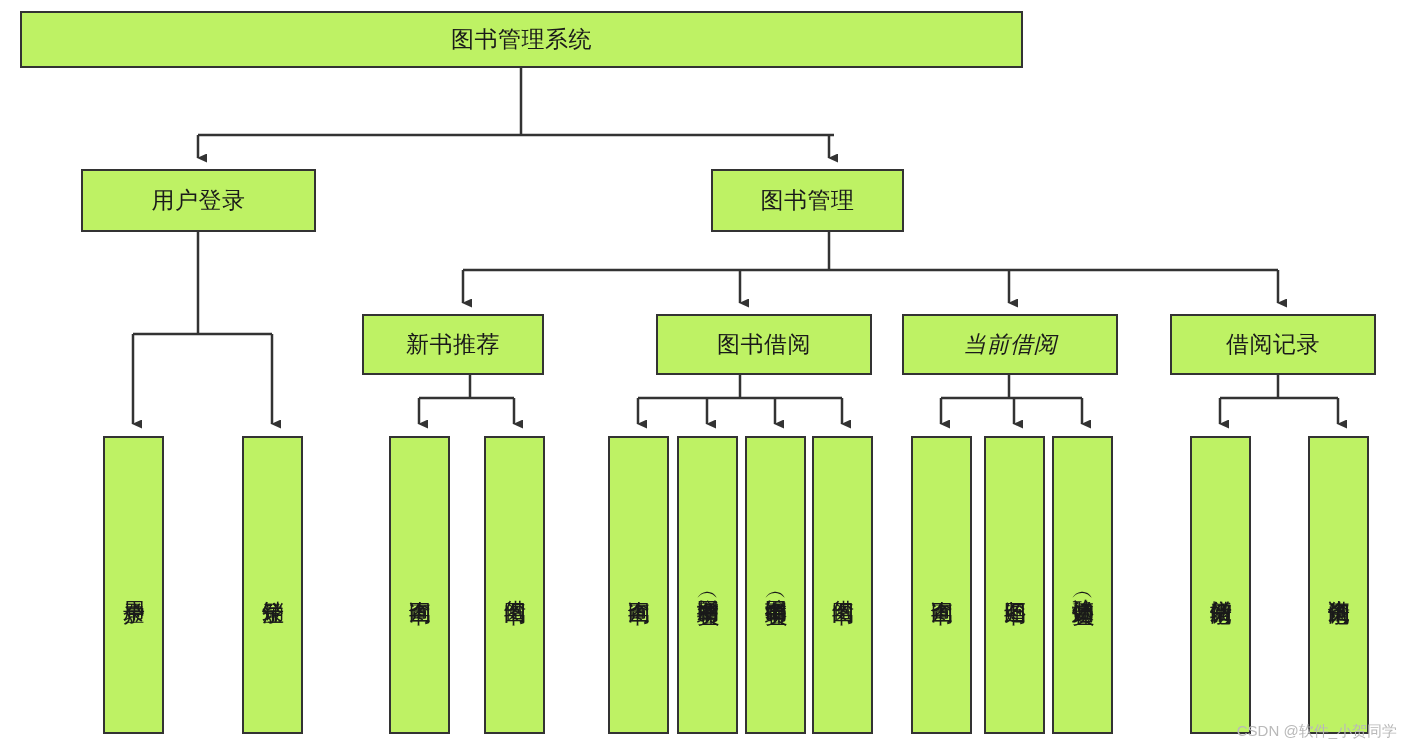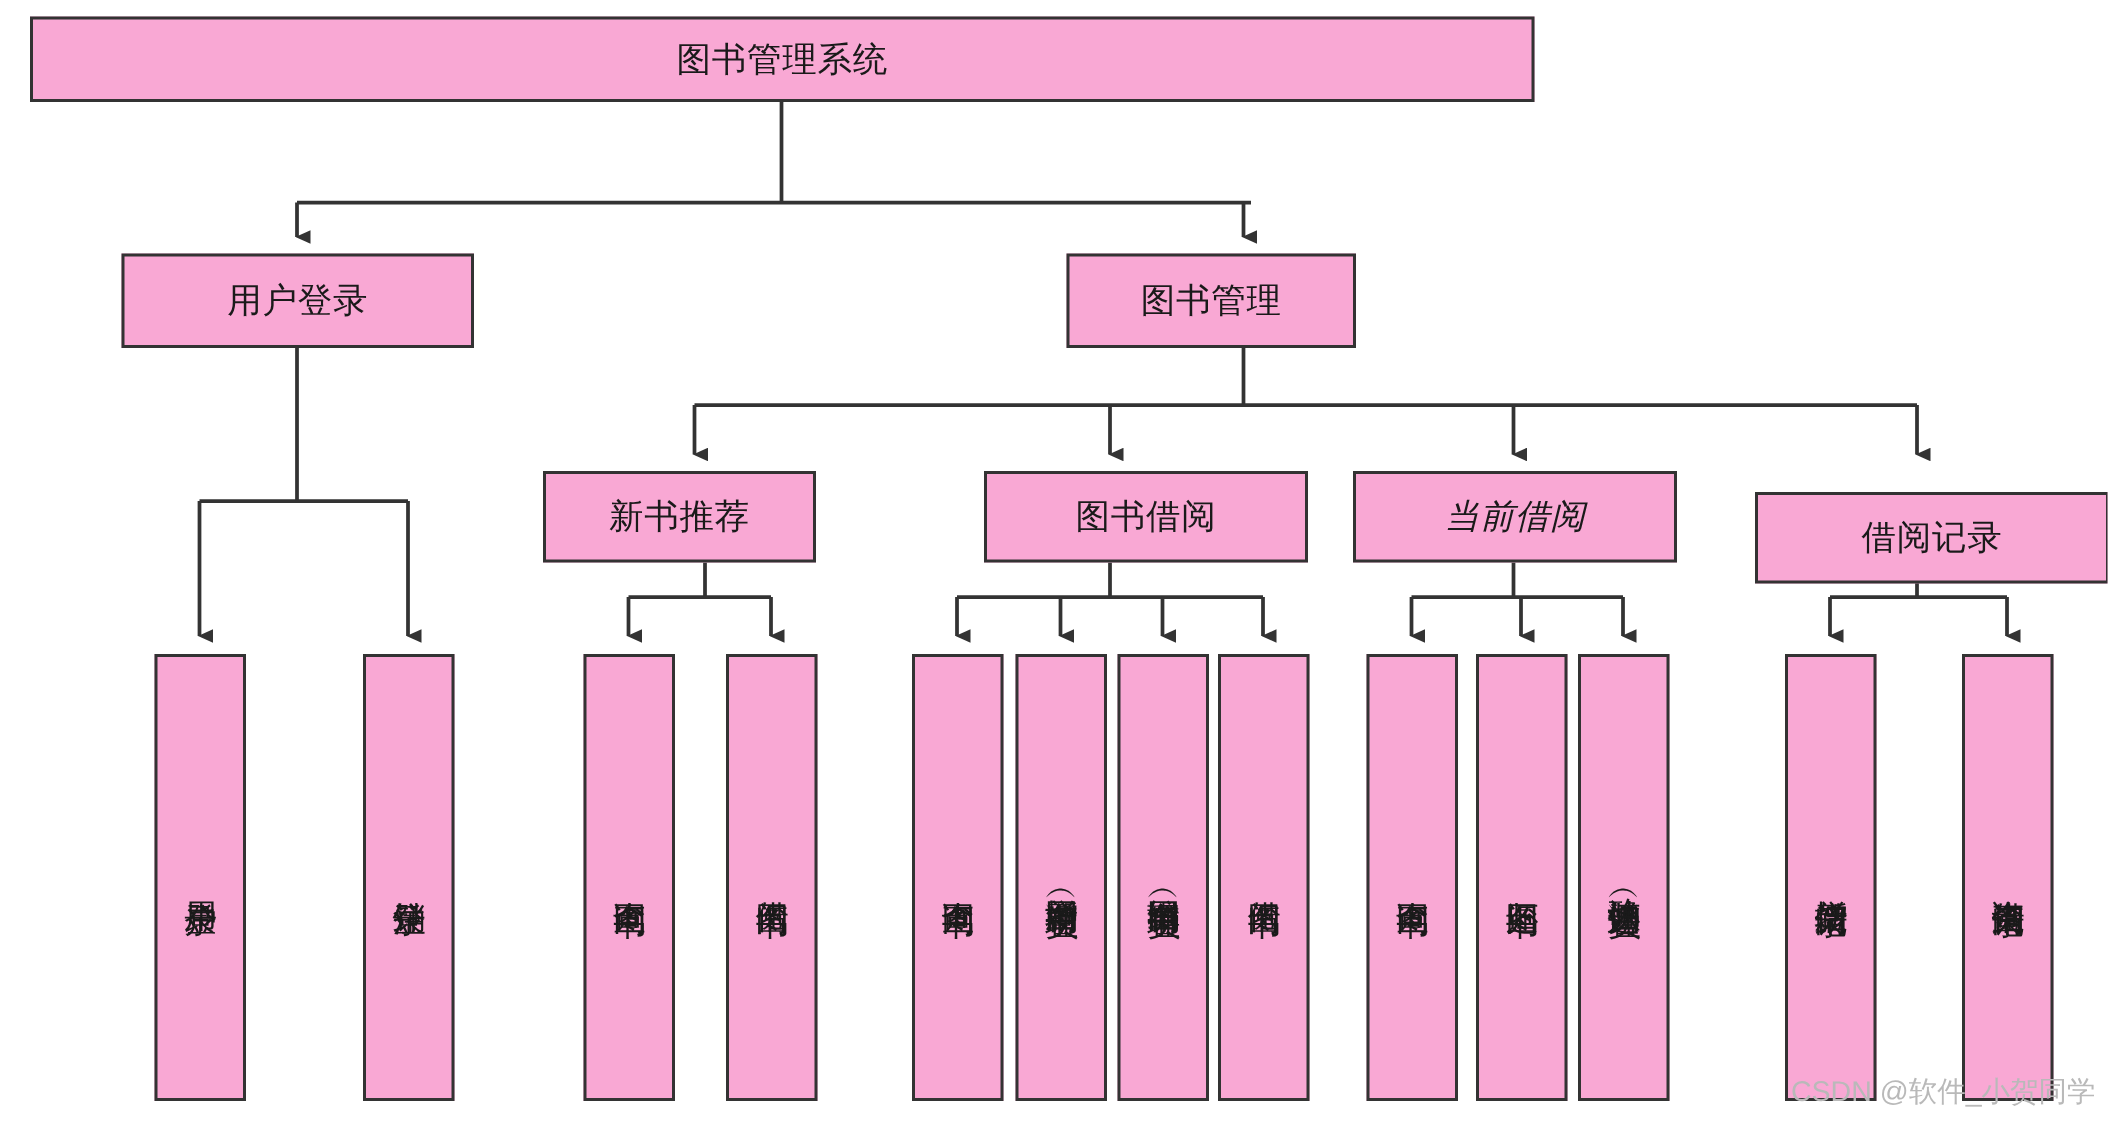--- a/index.html
+++ b/index.html
@@ -17,21 +17,21 @@
   #diagram-root {
     position: absolute;
     left: 0; top: 0;
     width: 1405px;
     height: 747px;
   }
   .node-box {
     position: absolute;
     box-sizing: border-box;
     border: 2.5px solid #333333;
-    background: #f9a8d4;
+    background: #bef264;
     display: flex;
     align-items: center;
     justify-content: center;
     color: #1a1a1a;
   }
   .node-label-h {
     font-size: 23px;
     line-height: 1.1;
     letter-spacing: 0.5px;
     white-space: nowrap;
@@ -48,21 +48,21 @@
     position: absolute;
     left: 0; top: 0;
     width: 1405px;
     height: 747px;
     pointer-events: none;
   }
   .watermark {
     position: absolute;
     right: 8px;
     bottom: 6px;
-    font-size: 19px;
+    font-size: 15px;
     color: #b9b9b9;
     white-space: nowrap;
   }
 </style>
 </head>
 <body>
 
 <div id="diagram-root">
   <svg class="connector-layer" viewBox="0 0 1405 747" width="1405" height="747">
     <defs>
@@ -127,21 +127,21 @@
 
   <div class="node-box" id="node-l3-0" style="left: 362px; top: 314px; width: 182px; height: 61px;">
     <span class="node-label-h">新书推荐</span>
   </div>
   <div class="node-box" id="node-l3-1" style="left: 656px; top: 314px; width: 216px; height: 61px;">
     <span class="node-label-h">图书借阅</span>
   </div>
   <div class="node-box" id="node-l3-2" style="left: 902px; top: 314px; width: 216px; height: 61px; font-style: italic;">
     <span class="node-label-h">当前借阅</span>
   </div>
-  <div class="node-box" id="node-l3-3" style="left: 1170px; top: 328px; width: 236px; height: 61px;">
+  <div class="node-box" id="node-l3-3" style="left: 1170px; top: 314px; width: 206px; height: 61px;">
     <span class="node-label-h">借阅记录</span>
   </div>
 
   <div class="node-box" id="leaf-0" style="left: 103px; top: 436px; width: 61px; height: 298px;">
     <span class="node-label-v">用户登录</span>
   </div>
   <div class="node-box" id="leaf-1" style="left: 242px; top: 436px; width: 61px; height: 298px;">
     <span class="node-label-v">注销登录</span>
   </div>
   <div class="node-box" id="leaf-2" style="left: 389px; top: 436px; width: 61px; height: 298px;">

